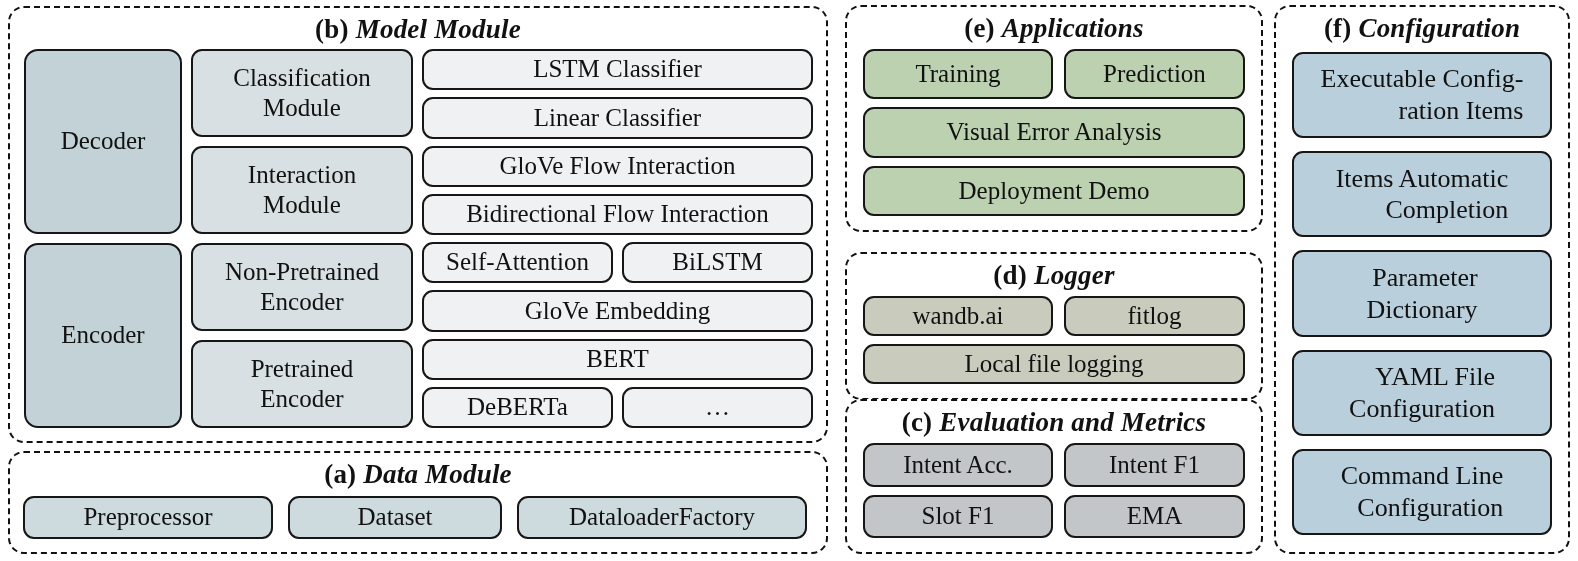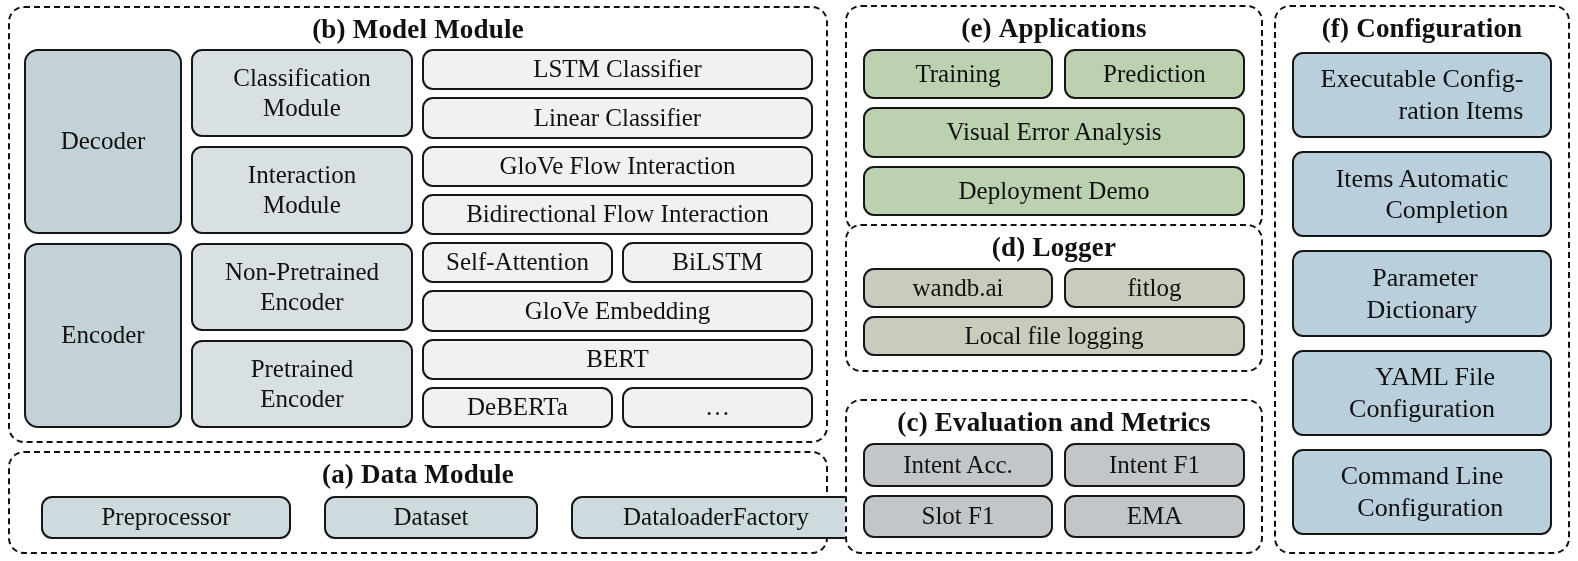--- a/index.html
+++ b/index.html
@@ -25,21 +25,21 @@
   }
   .panel-title {
     text-align: center;
     font-size: 27px;
     font-weight: bold;
     line-height: 34px;
     padding-top: 4px;
     flex: 0 0 auto;
     letter-spacing: 0.2px;
   }
-  .panel-title .tname { margin-left: 7px; }
+  .panel-title .tname { font-style: italic; margin-left: 7px; }
   .box {
     border: 2.5px solid #161616;
     border-radius: 11px;
     display: flex;
     align-items: center;
     justify-content: center;
     text-align: center;
     font-size: 25px;
     line-height: 1.22;
     white-space: pre-line;
@@ -81,21 +81,21 @@
   .stack-body .prow .box { flex: 1; }
   .stack-body .prow .box.w-first { flex: 0 0 190px; }
 
   
   .data-body {
     flex: 1;
     display: flex;
     gap: 15px;
     padding: 5px 14px 13px 13px;
   }
-  .data-body .box { flex: 0 0 auto; margin-left: 18px; }
+  .data-body .box { flex: 0 0 auto; }
   .data-body .box:nth-child(1) { width: 250px; }
   .data-body .box:nth-child(2) { width: 214px; }
   .data-body .box:nth-child(3) { width: 290px; }
 
   
   .config-body {
     flex: 1;
     display: flex;
     flex-direction: column;
     gap: 13px;
@@ -180,21 +180,21 @@
       </div>
       <div class="prow">
         <div class="box box-green">Visual Error Analysis</div>
       </div>
       <div class="prow">
         <div class="box box-green">Deployment Demo</div>
       </div>
     </div>
   </div>
 
-  <div class="panel" style="left:845px; top:224px; width:418px; height:148px;">
+  <div class="panel" style="left:845px; top:252px; width:418px; height:148px;">
     <div class="panel-title">
       <span class="tlabel">(d)</span><span class="tname">Logger</span>
     </div>
     <div class="stack-body">
       <div class="prow">
         <div class="box box-logger w-first">wandb.ai</div>
         <div class="box box-logger">fitlog</div>
       </div>
       <div class="prow">
         <div class="box box-logger">Local file logging</div>

